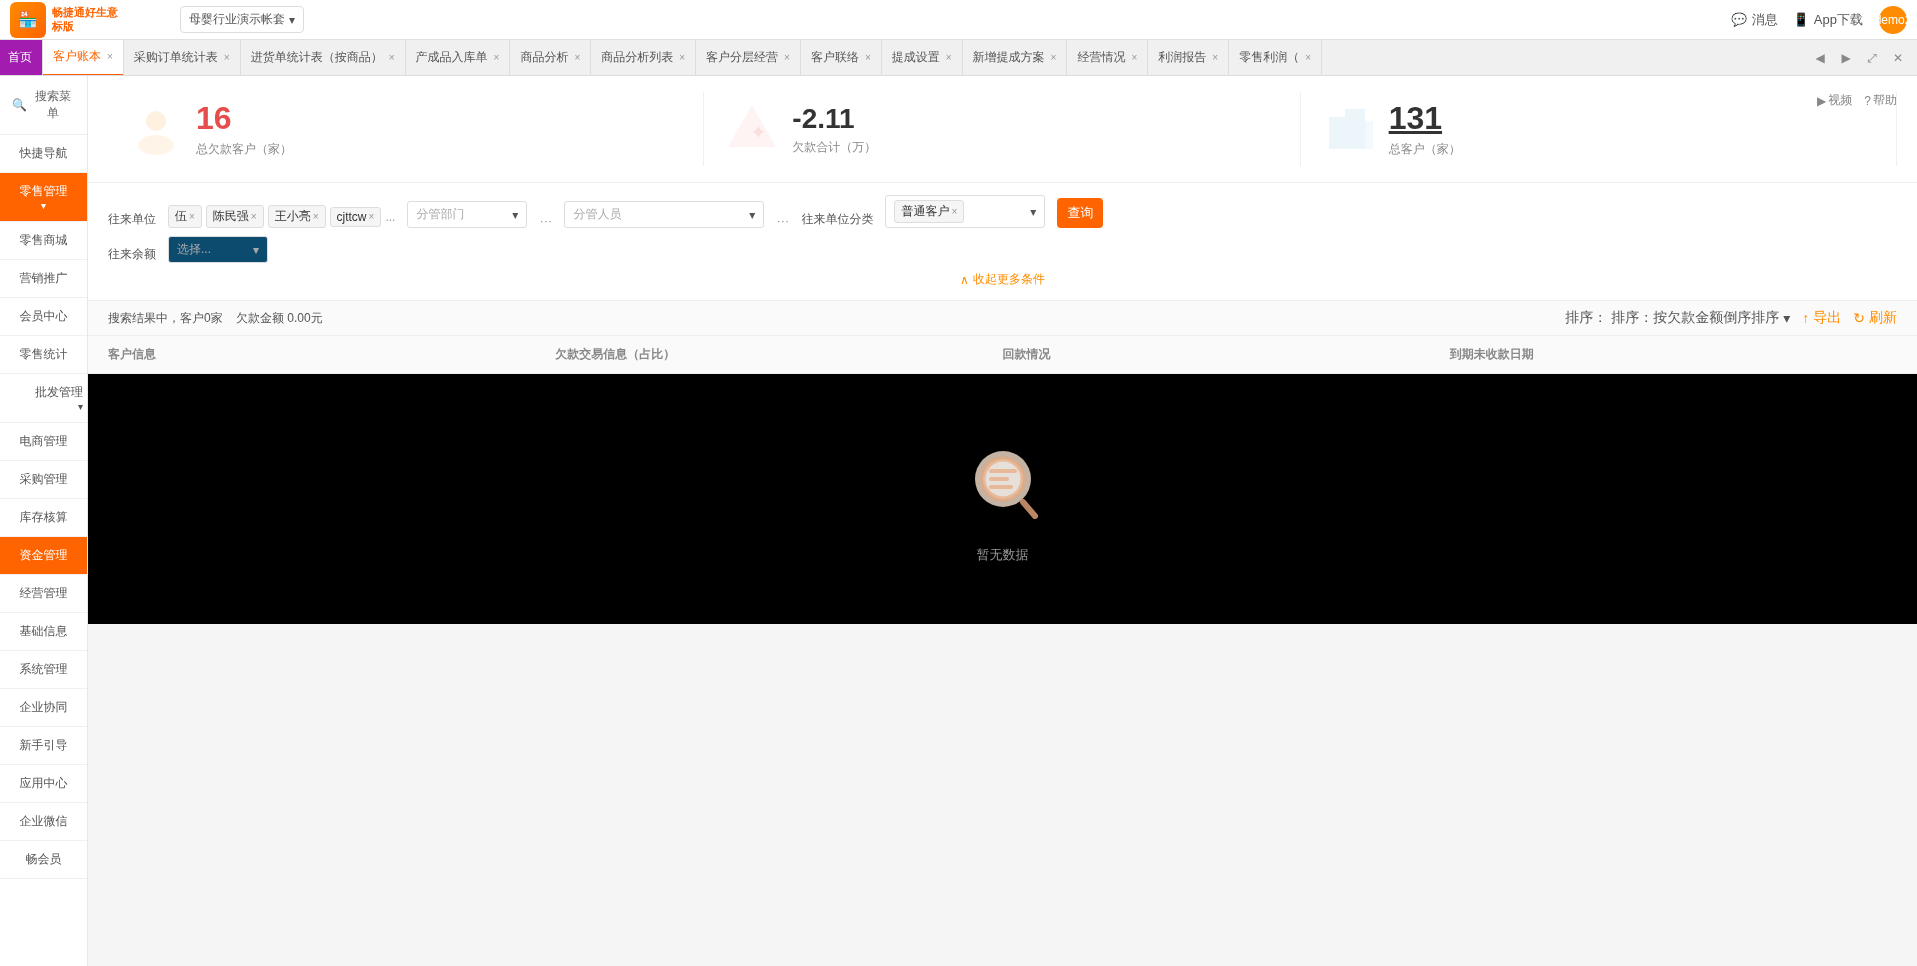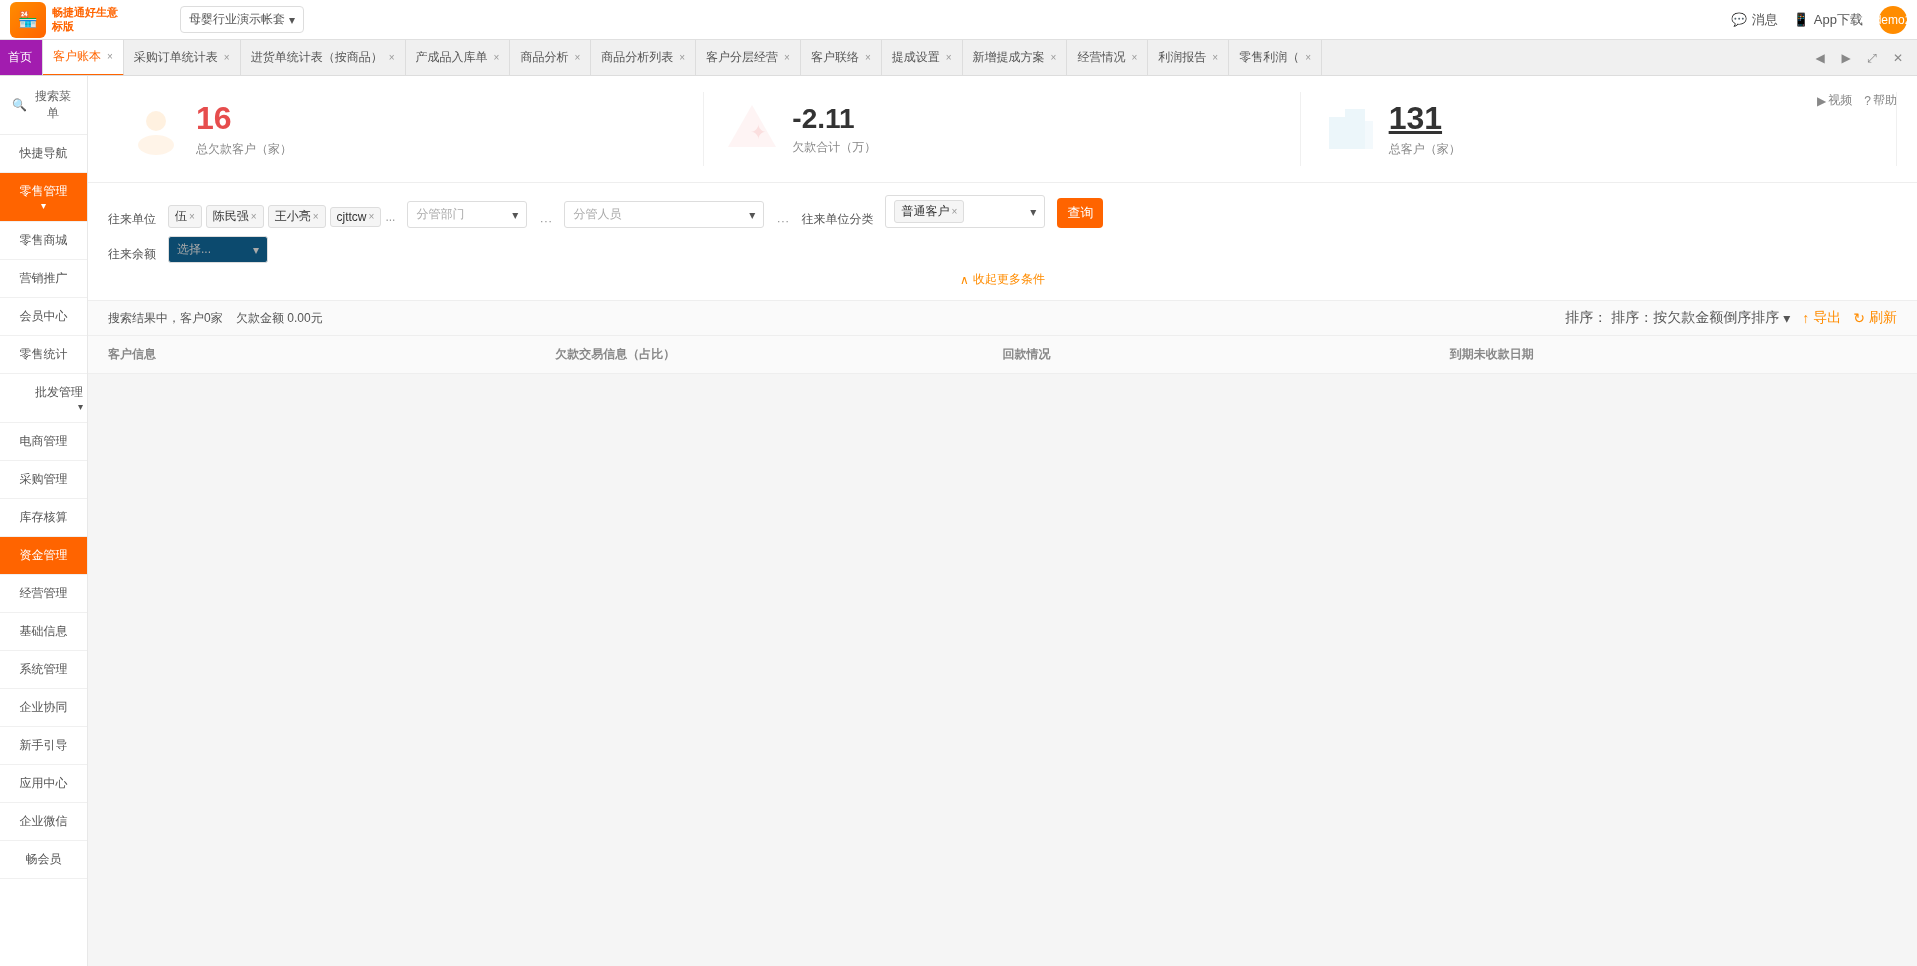--- a/index.html
+++ b/index.html
@@ -364,17 +364,32 @@
         </div>
 
         <div class="data-table">
           <div class="table-header">
             <div class="col-customer">客户信息</div>
             <div class="col-debt">欠款交易信息（占比）</div>
             <div class="col-payment">回款情况</div>
             <div class="col-date">到期未收款日期</div>
           </div>
 
+          <div class="empty-state">
+            <div class="empty-icon">
+              <svg width="100" height="100" viewBox="0 0 100 100">
+
+                <circle cx="50" cy="45" r="28" fill="#f5deca" opacity="0.8"></circle>
+                <circle cx="50" cy="45" r="20" fill="#fff" opacity="0.6"></circle>
+                <rect x="36" y="35" width="28" height="4" rx="2" fill="#e8a87c" opacity="0.7"></rect>
+                <rect x="36" y="43" width="20" height="4" rx="2" fill="#e8a87c" opacity="0.7"></rect>
+                <rect x="36" y="51" width="24" height="4" rx="2" fill="#e8a87c" opacity="0.7"></rect>
+                <line x1="70" y1="68" x2="82" y2="82" stroke="#e8a87c" stroke-width="6" stroke-linecap="round" opacity="0.8"></line>
+                <circle cx="50" cy="45" r="20" fill="none" stroke="#e8a87c" stroke-width="5" opacity="0.7"></circle>
+              </svg>
+            </div>
+            <div class="empty-text">暂无数据</div>
+          </div>
         </div>
       </div>
     </div>
   </div>
 </div>
 
 </body></html>

